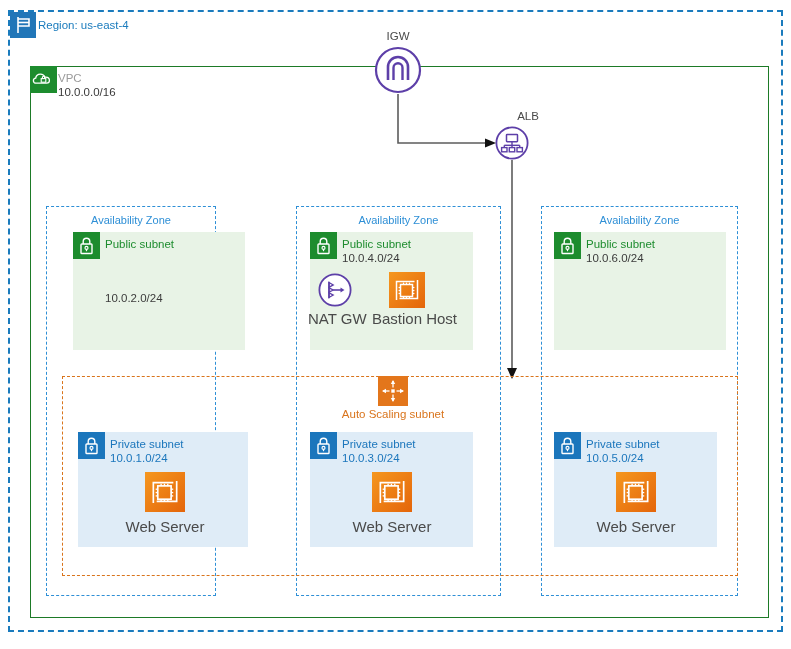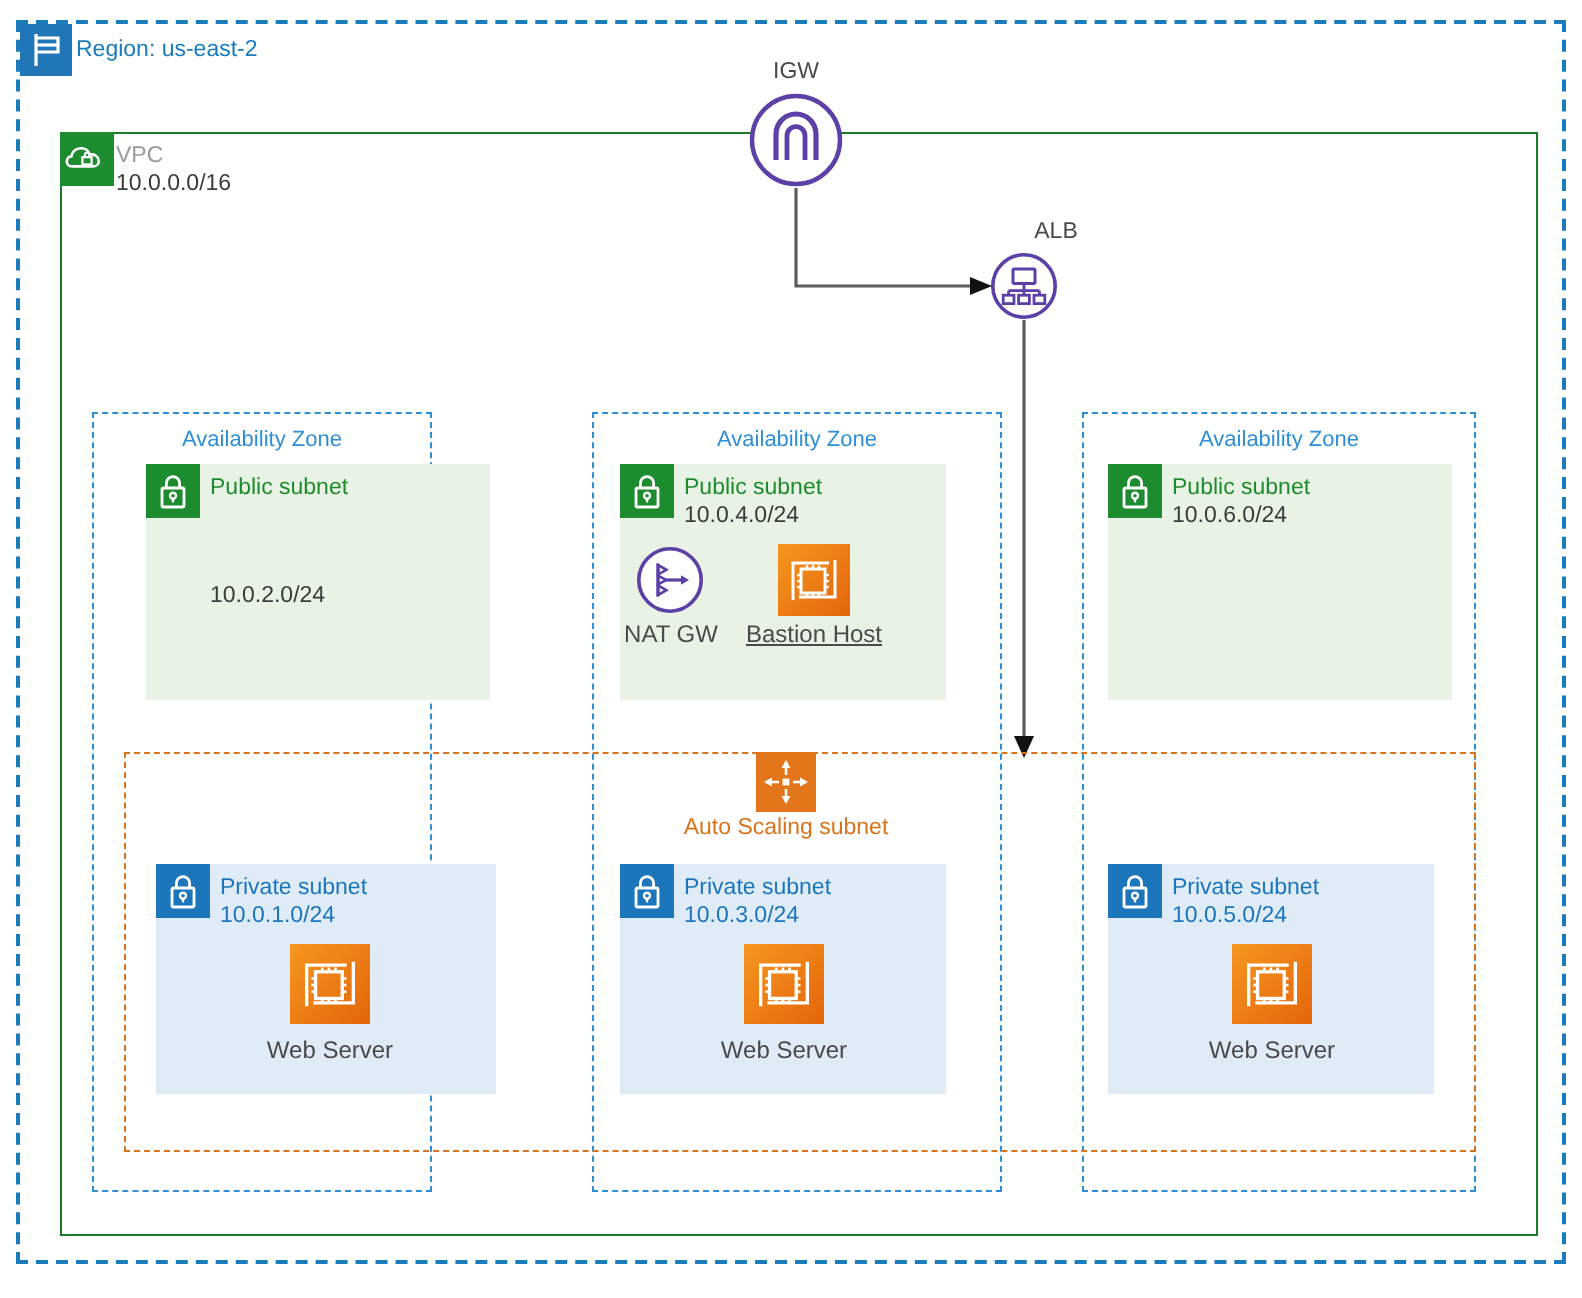--- a/index.html
+++ b/index.html
@@ -83,21 +83,21 @@
 
   .subnet-name { font-size: 11.5px; }
   .subnet-cidr { font-size: 11.5px; }
   .pub-name  { color: #1d8c2e; }
   .pub-cidr  { color: #3b3b3b; }
   .priv-name { color: #1b76bc; }
   .priv-cidr { color: #1b76bc; }
 
   .resource-label {
     position: absolute;
-    font-size: 12px;
+    font-size: 15px;
     color: #4a4a4a;
     text-align: center;
     white-space: nowrap;
   }
   .top-label {
     position: absolute;
     font-size: 11.5px;
     color: #4a4a4a;
     text-align: center;
     white-space: nowrap;
@@ -127,21 +127,21 @@
   <div class="icon-tile" style="left:10px; top:12px;">
     <svg class="icon-sq" width="26" height="26" viewBox="0 0 26 26">
       <rect x="0" y="0" width="26" height="26" fill="#2176b8"></rect>
       <g stroke="#ffffff" stroke-width="1.6" fill="none">
         <line x1="8" y1="5" x2="8" y2="21"></line>
         <polyline points="8,7 19,7 19,14 8,14"></polyline>
         <line x1="8" y1="10.5" x2="19" y2="10.5"></line>
       </g>
     </svg>
   </div>
-  <div class="lbl region-label">Region: us-east-2</div>
+  <div class="lbl region-label">Region: us-east-4</div>
 
   <div class="box vpc-boundary"></div>
 
   <div class="icon-tile" style="left:30px; top:66px;">
     <svg class="icon-sq" width="27" height="27" viewBox="0 0 27 27">
       <rect x="0" y="0" width="27" height="27" fill="#1d8c2e"></rect>
       <path d="M6 17.2c-1.5 0-2.6-1.1-2.6-2.5 0-1.3 1-2.4 2.3-2.5.3-2.3 2.3-4.1 4.7-4.1 2.1 0 3.9 1.3 4.5 3.2.3-.1.6-.1.9-.1 2 0 3.6 1.5 3.6 3.4 0 1.5-1.2 2.6-2.7 2.6z" fill="none" stroke="#ffffff" stroke-width="1.3"></path>
         <rect x="11.2" y="12.6" width="4.6" height="3.6" fill="none" stroke="#ffffff" stroke-width="1.1"></rect>
         <path d="M12.4 12.6v-1.2a1.1 1.1 0 0 1 2.2 0v1.2" fill="none" stroke="#ffffff" stroke-width="1.1"></path>
     </svg>
@@ -253,21 +253,21 @@
         <line x1="20.5" y1="24.5" x2="20.5" y2="26.4"></line>
         <line x1="9.6" y1="15.5" x2="11.5" y2="15.5"></line>
         <line x1="9.6" y1="18.5" x2="11.5" y2="18.5"></line>
         <line x1="9.6" y1="21.5" x2="11.5" y2="21.5"></line>
         <line x1="23.5" y1="15.5" x2="25.4" y2="15.5"></line>
         <line x1="23.5" y1="18.5" x2="25.4" y2="18.5"></line>
         <line x1="23.5" y1="21.5" x2="25.4" y2="21.5"></line>
       </g>
     </svg>
   </div>
-  <div class="resource-label" style="left:372px; top:310px; width:70px;text-decoration:underline;">Bastion Host</div>
+  <div class="resource-label" style="left:372px; top:310px; width:70px;">Bastion Host</div>
 
   <div class="subnet subnet-public pub3"></div>
   <div class="icon-tile" style="left:554px; top:232px;">
     <svg class="icon-sq" width="27" height="27" viewBox="0 0 27 27">
       <rect x="0" y="0" width="27" height="27" fill="#1d8c2e"></rect>
       <rect x="8" y="12" width="11" height="9.5" rx="0.8" fill="none" stroke="#ffffff" stroke-width="1.4"></rect>
       <path d="M10.2 12V9.6a3.3 3.3 0 0 1 6.6 0V12" fill="none" stroke="#ffffff" stroke-width="1.4"></path>
       <circle cx="13.5" cy="15.9" r="1.5" fill="none" stroke="#ffffff" stroke-width="1.2"></circle>
       <line x1="13.5" y1="16.9" x2="13.5" y2="19.2" stroke="#ffffff" stroke-width="1.2"></line>
     </svg>

